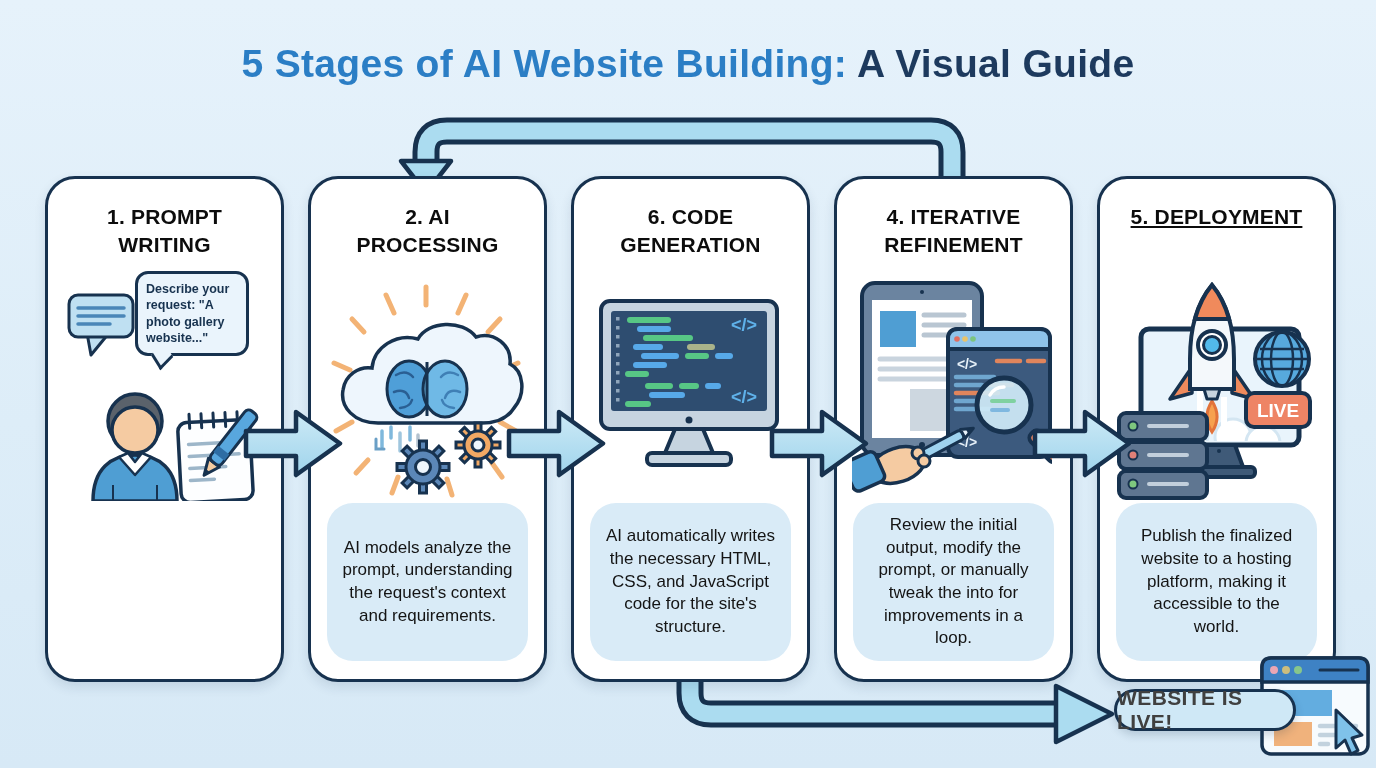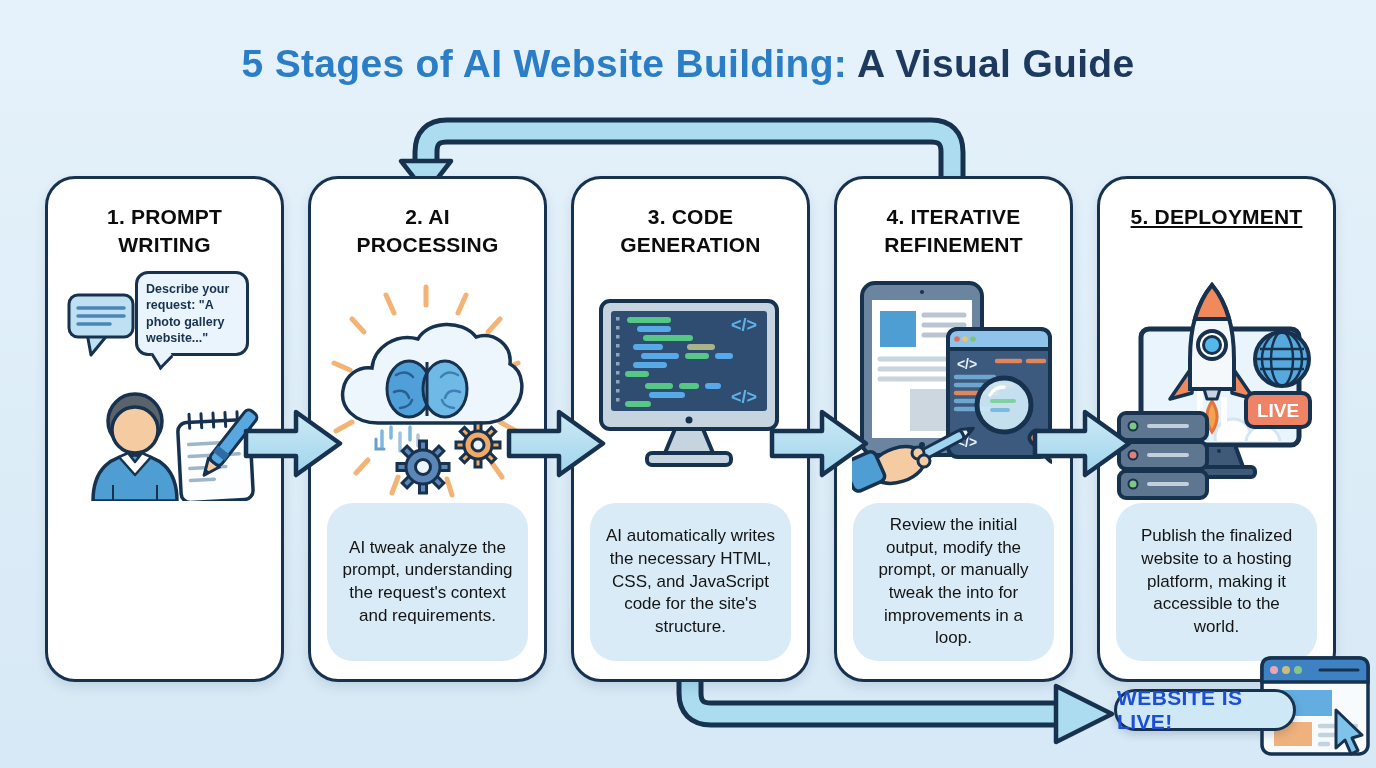--- a/index.html
+++ b/index.html
@@ -51,21 +51,21 @@
   .speech-bubble::after{
     content:"";position:absolute;left:15px;bottom:-12px;width:15px;height:15px;
     background:#eaf4fc;border-right:3px solid #17324f;border-bottom:3px solid #17324f;
     transform:rotate(58deg) skewX(14deg);
   }
   
   .live-badge{
     position:absolute;left:1114px;top:689px;width:182px;height:42px;z-index:4;
     background:#cfe8f6;border:3.5px solid #17324f;border-radius:22px;
     display:flex;align-items:center;justify-content:center;
-    font-size:21px;font-weight:800;color:#1d4ed8;letter-spacing:.4px;
+    font-size:21px;font-weight:800;color:#404040;letter-spacing:.4px;
     box-shadow:0 4px 8px rgba(23,50,79,.18);box-sizing:border-box;
   }
   .live-browser{position:absolute;left:1260px;top:652px;z-index:3;}
 </style>
 </head>
 <body>
 
 <div class="canvas">
 
   <h1 class="main-title"><span class="t-blue">5 Stages of AI Website Building:</span><span class="t-navy">A Visual Guide</span></h1>
@@ -207,25 +207,25 @@
             <rect x="-3" y="-22" width="6" height="9" transform="rotate(180)"></rect>
             <rect x="-3" y="-22" width="6" height="9" transform="rotate(225)"></rect>
             <rect x="-3" y="-22" width="6" height="9" transform="rotate(270)"></rect>
             <rect x="-3" y="-22" width="6" height="9" transform="rotate(315)"></rect>
           </g>
           <circle r="14" fill="#f2a964" stroke="#17324f" stroke-width="3"></circle>
           <circle r="6" fill="#eef6fd" stroke="#17324f" stroke-width="3"></circle>
         </g>
       </svg>
     </div>
-    <div class="desc">AI tweak analyze the prompt, understanding the request's context and requirements.</div>
+    <div class="desc">AI models analyze the prompt, understanding the request's context and requirements.</div>
   </section>
 
   <section class="card c3">
-    <h2>3. CODE GENERATION</h2>
+    <h2>6. CODE GENERATION</h2>
     <div class="art">
       <svg width="200" height="230" viewBox="0 0 200 230">
         <g>
           <rect x="12" y="30" width="176" height="128" rx="9" fill="#c6d4e0" stroke="#17324f" stroke-width="4"></rect>
           <rect x="22" y="40" width="156" height="100" rx="3" fill="#2e4d70"></rect>
           <circle cx="100" cy="149" r="3.5" fill="#17324f"></circle>
           <polygon points="86,158 114,158 124,182 76,182" fill="#c6d4e0" stroke="#17324f" stroke-width="4" stroke-linejoin="round"></polygon>
           <rect x="58" y="182" width="84" height="12" rx="5" fill="#c6d4e0" stroke="#17324f" stroke-width="4"></rect>
         </g>
         <g fill="#8fa6bb">

